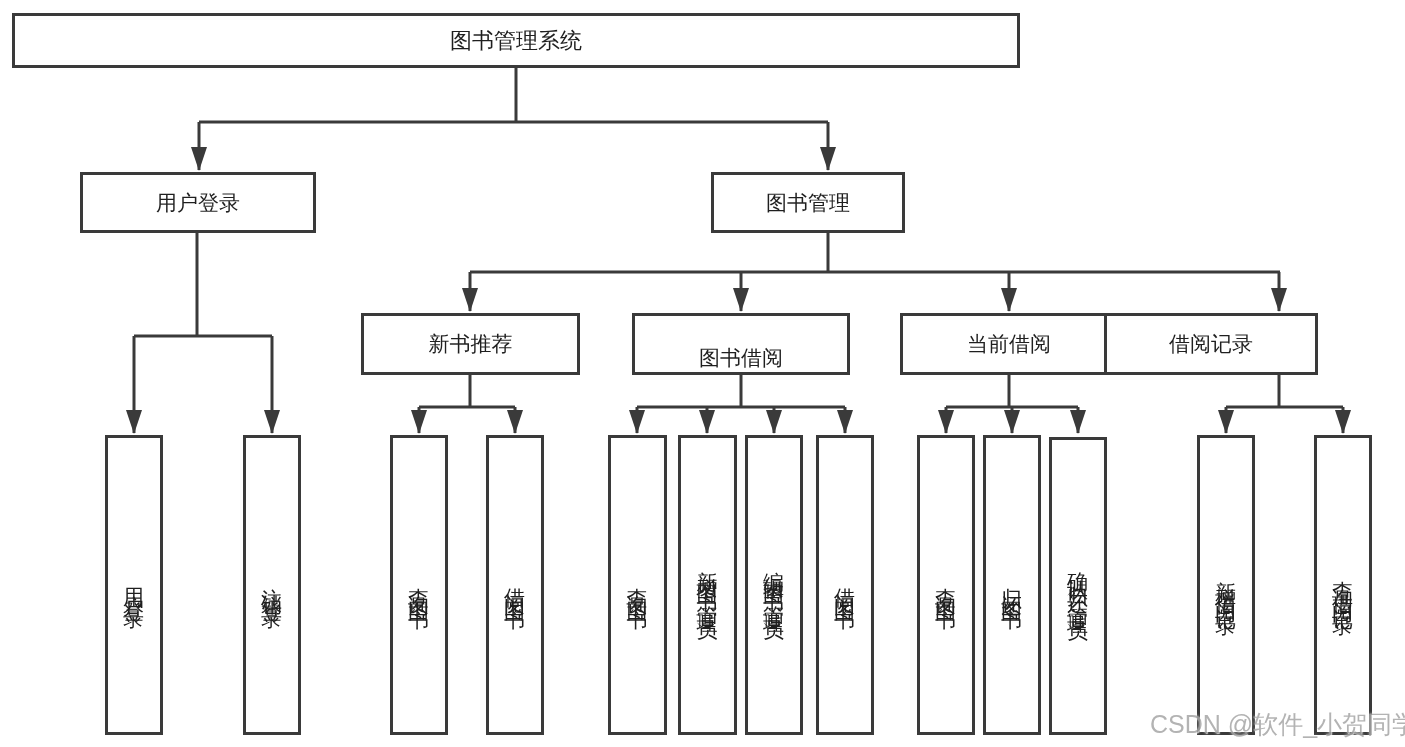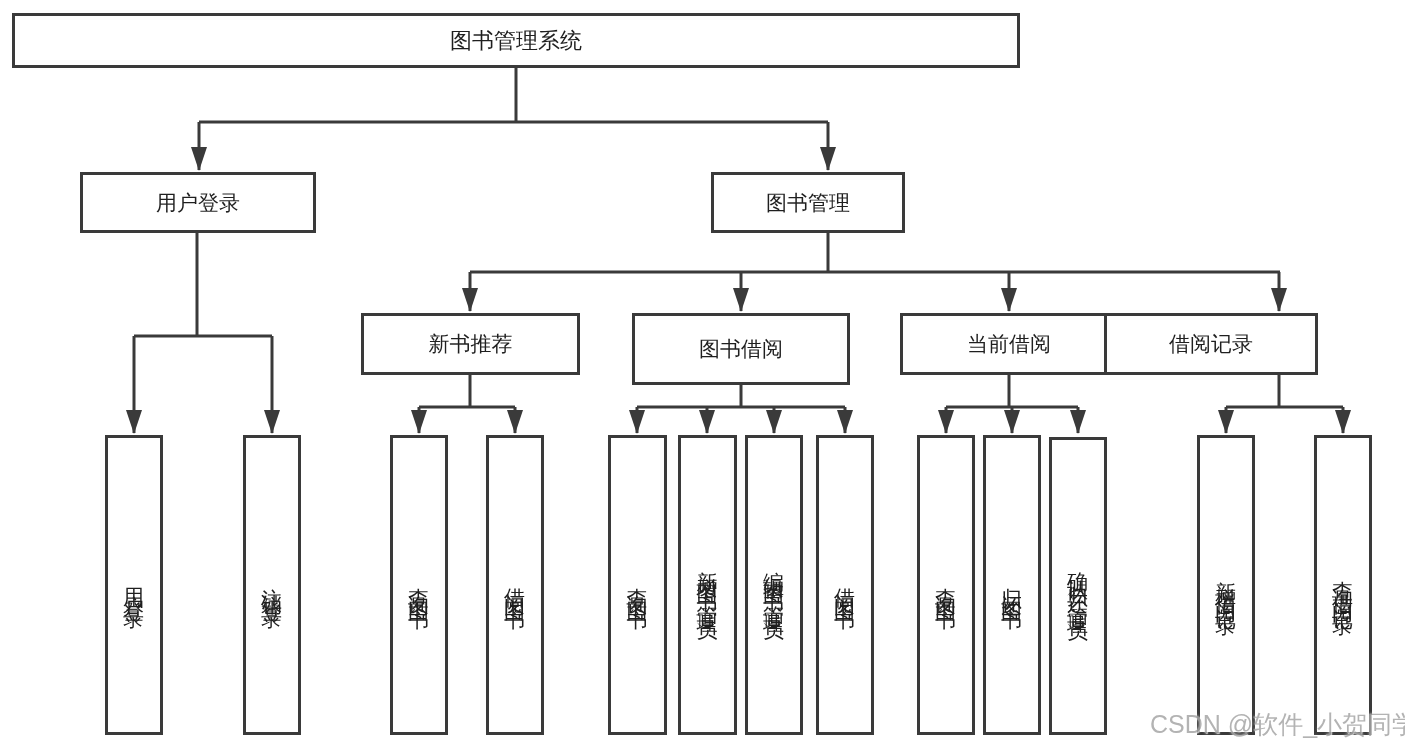--- a/index.html
+++ b/index.html
@@ -109,21 +109,21 @@
   <div class="box" style="left:80px; top:172px; width:236px; height:61px;">
     <span>用户登录</span>
   </div>
   <div class="box" style="left:711px; top:172px; width:194px; height:61px;">
     <span>图书管理</span>
   </div>
 
   <div class="box" style="left:361px; top:313px; width:219px; height:62px;justify-content:center;">
     <span>新书推荐</span>
   </div>
-  <div class="box" style="left:632px; top:313px; width:218px; height:72px;">
+  <div class="box" style="left:632px; top:313px; width:218px; height:62px;align-items:flex-end;">
     <span>图书借阅</span>
   </div>
   <div class="box" style="left:900px; top:313px; width:218px; height:62px;">
     <span>当前借阅</span>
   </div>
   <div class="box" style="left:1104px; top:313px; width:214px; height:62px;">
     <span>借阅记录</span>
   </div>
 
   <div class="box vbox" style="left:105px; top:435px; width:58px; height:300px;">

